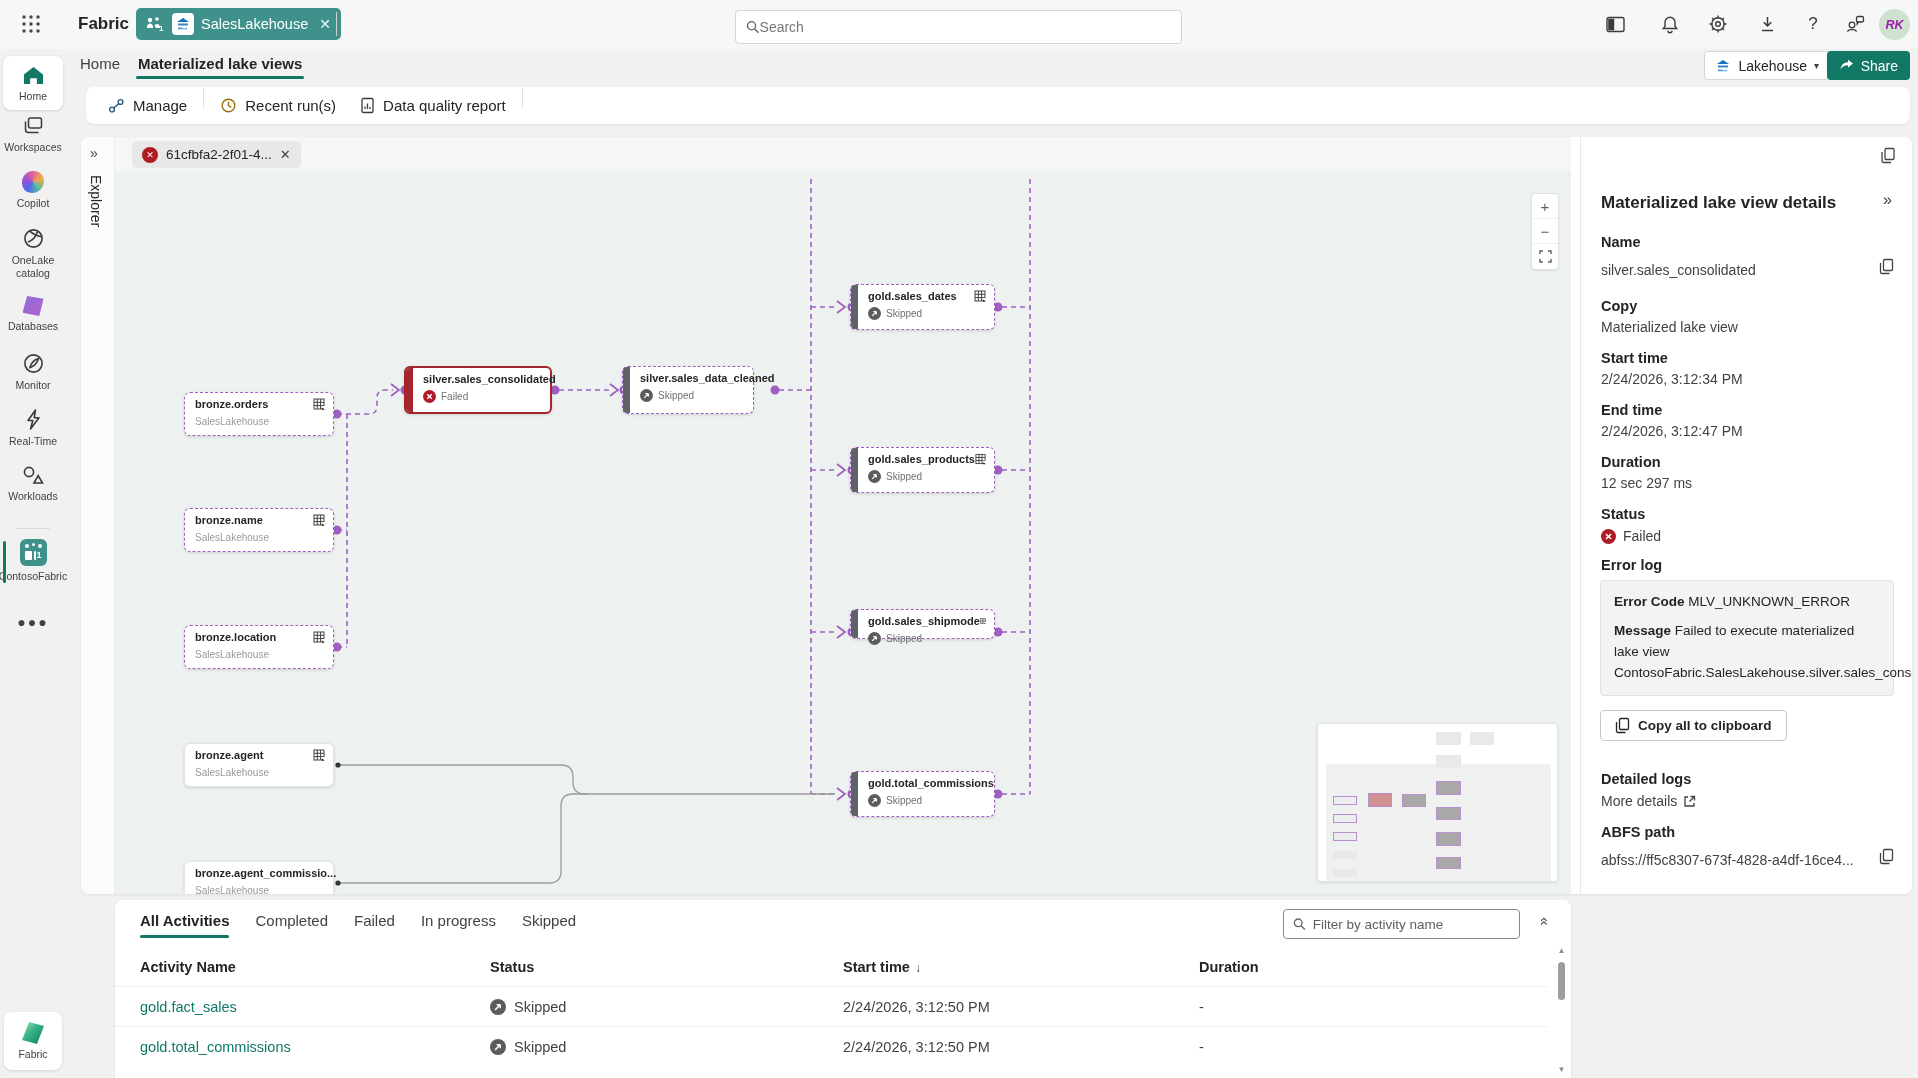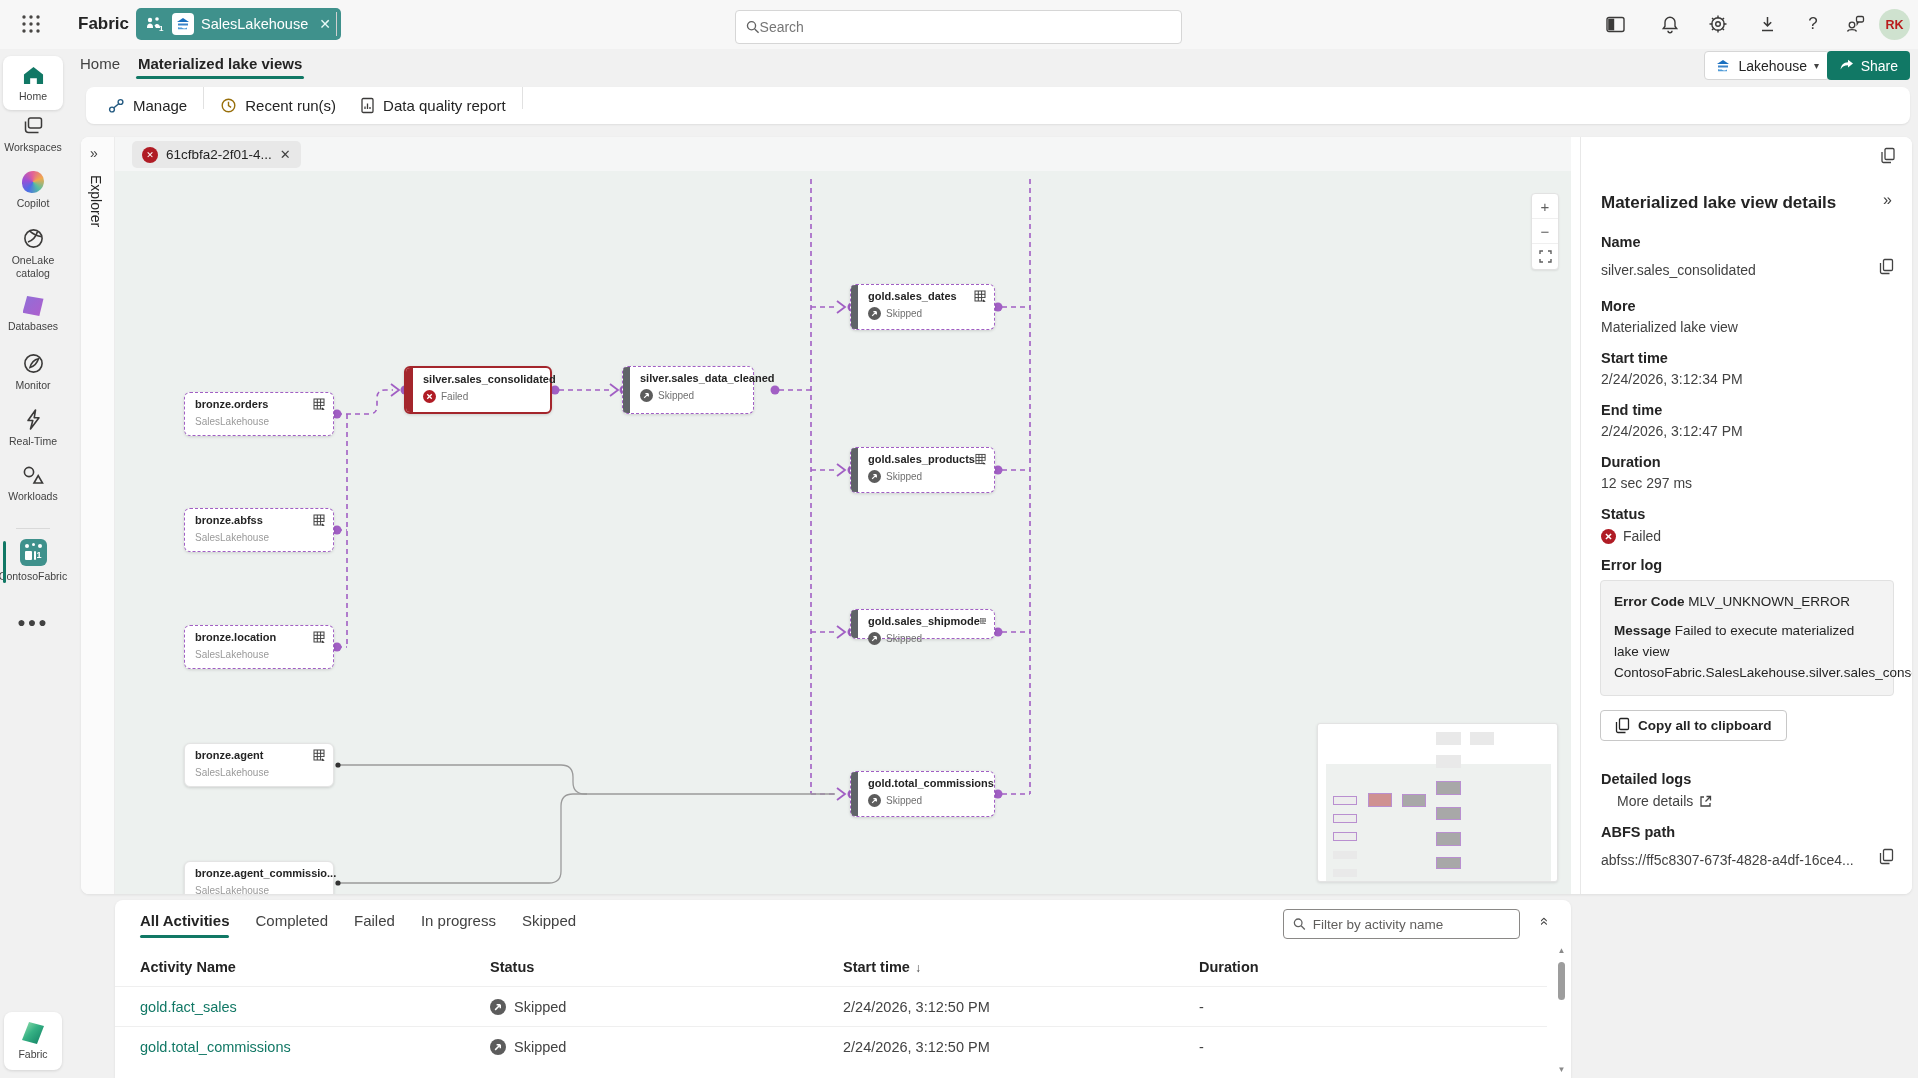--- a/index.html
+++ b/index.html
@@ -14,21 +14,21 @@
   .ws-tab { position:absolute; left:136px; top:8px; height:32px; background:#3f918c; border-radius:5px; display:flex; align-items:center; gap:7px; padding:0 10px 0 9px; color:#fff; }
   .ws-tab .people { width:20px; height:18px; }
   .ws-tab .lh-chip { width:22px; height:22px; background:#fff; border-radius:4px; display:flex; align-items:center; justify-content:center; }
   .ws-tab .label { font-size:14.5px; }
   .ws-tab .close { font-size:14px; color:#eafaf8; margin-left:4px; }
   .tab-divider { position:absolute; left:336px; top:12px; width:1px; height:24px; background:#d0d0d0; }
   .searchbox { position:absolute; left:735px; top:10px; width:447px; height:28px; background:#fff; border:1px solid #d6d6d6; border-radius:4px; display:flex; align-items:center; padding:16px 10px; gap:0; }
   .searchbox input { border:none; outline:none; font-size:14px; color:#424242; width:100%; background:transparent; font-family:"Liberation Sans",sans-serif; }
   .searchbox input::placeholder { color:#767676; }
   .top-ic { position:absolute; top:13px; width:22px; height:22px; display:flex; align-items:center; justify-content:center; color:#3b3a39; cursor:pointer; }
-  .avatar { position:absolute; right:8px; top:9px; width:31px; height:31px; border-radius:50%; background:#cfe2cf; color:#b91c1c; font-size:12.5px; font-weight:bold; display:flex; align-items:center; justify-content:center; cursor:pointer; }
+  .avatar { position:absolute; right:8px; top:9px; width:31px; height:31px; border-radius:50%; background:#cfe2cf; color:#a21caf; font-size:12.5px; font-weight:bold; display:flex; align-items:center; justify-content:center; cursor:pointer;font-style:italic; }
 
   
   .navrow { position:absolute; left:66px; top:49px; width:1852px; height:34px; }
   .nav-tab { position:absolute; top:6px; font-size:15px; color:#424242; cursor:pointer; }
   .nav-tab.active { font-weight:bold; color:#242424; }
   .nav-tab.active::after { content:""; position:absolute; left:-2px; right:-2px; bottom:-7px; height:3px; border-radius:2px; background:#117865; }
   .itemtype-btn { position:absolute; right:88px; top:2px; height:29px; background:#fff; border:1px solid #d6d6d6; border-radius:4px; display:flex; align-items:center; gap:7px; padding:0 10px; font-size:14px; cursor:pointer; }
   .chev { font-size:10px; color:#424242; }
   .share-btn { position:absolute; right:8px; top:2px; height:29px; background:#117865; border-radius:4px; color:#fff; display:flex; align-items:center; gap:7px; padding:0 12px; font-size:14px; font-weight:normal; cursor:pointer; }
 
@@ -88,21 +88,21 @@
   .details h2 { position:absolute; left:20px; top:56px; font-size:17px; font-weight:bold; color:#242424; }
   .dt-collapse { position:absolute; right:20px; top:54px; font-size:16px; color:#424242; cursor:pointer; }
   .fld-label { position:absolute; left:20px; font-size:14.5px; font-weight:bold; color:#242424; }
   .fld-val { position:absolute; left:20px; font-size:14px; color:#424242; }
   .copy-ic { position:absolute; right:18px; color:#424242; cursor:pointer; }
   .statusline { position:absolute; left:20px; display:flex; align-items:center; gap:7px; font-size:14px; color:#424242; }
   .errbox { position:absolute; left:19px; top:584px; width:294px; background:#f3f3f3; border:1px solid #e1e1e1; border-radius:4px; padding:11px 13px; font-size:13.5px; color:#242424; line-height:1.55; }
   .errbox b { font-weight:bold; }
   .errbox .msg { margin-top:8px; }
   .copyall { position:absolute; left:19px; top:690px; height:31px; background:#fff; border:1px solid #c8c8c8; border-radius:4px; display:flex; align-items:center; gap:8px; padding:0 14px; font-size:13.5px; font-weight:bold; color:#242424; cursor:pointer; }
-  .moredet { position:absolute; left:20px; top:753px; font-size:14px; color:#424242; display:flex; gap:6px; align-items:center; cursor:pointer;margin-left:16px; }
+  .moredet { position:absolute; left:20px; top:753px; font-size:14px; color:#424242; display:flex; gap:6px; align-items:center; cursor:pointer; }
 
   
   .acts { position:absolute; left:115px; top:900px; width:1456px; height:178px; background:#fff; border-radius:8px 8px 0 0; box-shadow:0 1px 3px rgba(0,0,0,.08); overflow:hidden; }
   .acts .tabs { position:absolute; left:25px; top:12px; display:flex; gap:26px; font-size:15px; color:#424242; }
   .acts .tabs .t { position:relative; cursor:pointer; padding-bottom:9px; }
   .acts .tabs .t.active { font-weight:bold; color:#242424; }
   .acts .tabs .t.active::after { content:""; position:absolute; left:0; right:0; bottom:0; height:3px; border-radius:2px; background:#117865; }
   .filter { position:absolute; left:1168px; top:9px; width:237px; height:30px; border:1px solid #8a8886; border-radius:4px; background:#fff; display:flex; align-items:center; gap:7px; padding:0 9px; }
   .filter input { border:none; outline:none; width:100%; font-size:13.5px; color:#424242; background:transparent; font-family:"Liberation Sans",sans-serif; }
   .filter input::placeholder { color:#605e5c; }
@@ -442,21 +442,21 @@
                   <path d="M8 8 H12 V12 Z" fill="#fff"></path>
                   <path d="M9 9.2 L11.5 11.8 H9 Z" fill="#333"></path>
                 </svg>
             </div>
             <div class="nsub">SalesLakehouse</div>
           </div>
         </div>
         <div class="node dashed" style="left:69px;top:337px;width:150px;height:44px">
           <div class="nbody">
             <div class="nrow">
-              <span class="ntitle">bronze.abfss</span>
+              <span class="ntitle">bronze.name</span>
               <svg width="12" height="12" viewBox="0 0 12 12">
                   <g fill="none" stroke="#424242" stroke-width="1">
                     <rect x="1" y="1" width="10" height="10"></rect>
                     <path d="M1 4.3h10M1 7.6h10M4.3 1v10M7.6 1v10"></path>
                   </g>
                   <path d="M8 8 H12 V12 Z" fill="#fff"></path>
                   <path d="M9 9.2 L11.5 11.8 H9 Z" fill="#333"></path>
                 </svg>
             </div>
             <div class="nsub">SalesLakehouse</div>
@@ -699,21 +699,21 @@
       <div class="fld-val" style="top:125px">silver.sales_consolidated</div>
       <span class="copy-ic" style="top:121px">
         <svg width="15" height="17" viewBox="0 0 15 17">
             <g fill="none" stroke="#424242" stroke-width="1.3">
               <rect x="4.5" y="1.5" width="9" height="11" rx="1.2"></rect>
               <path d="M10.5 15.5H3A1.5 1.5 0 0 1 1.5 14V5"></path>
             </g>
           </svg>
       </span>
 
-      <div class="fld-label" style="top:161px">More</div>
+      <div class="fld-label" style="top:161px">Copy</div>
       <div class="fld-val" style="top:182px">Materialized lake view</div>
 
       <div class="fld-label" style="top:213px">Start time</div>
       <div class="fld-val" style="top:234px">2/24/2026, 3:12:34 PM</div>
 
       <div class="fld-label" style="top:265px">End time</div>
       <div class="fld-val" style="top:286px">2/24/2026, 3:12:47 PM</div>
 
       <div class="fld-label" style="top:317px">Duration</div>
       <div class="fld-val" style="top:338px">12 sec 297 ms</div>

